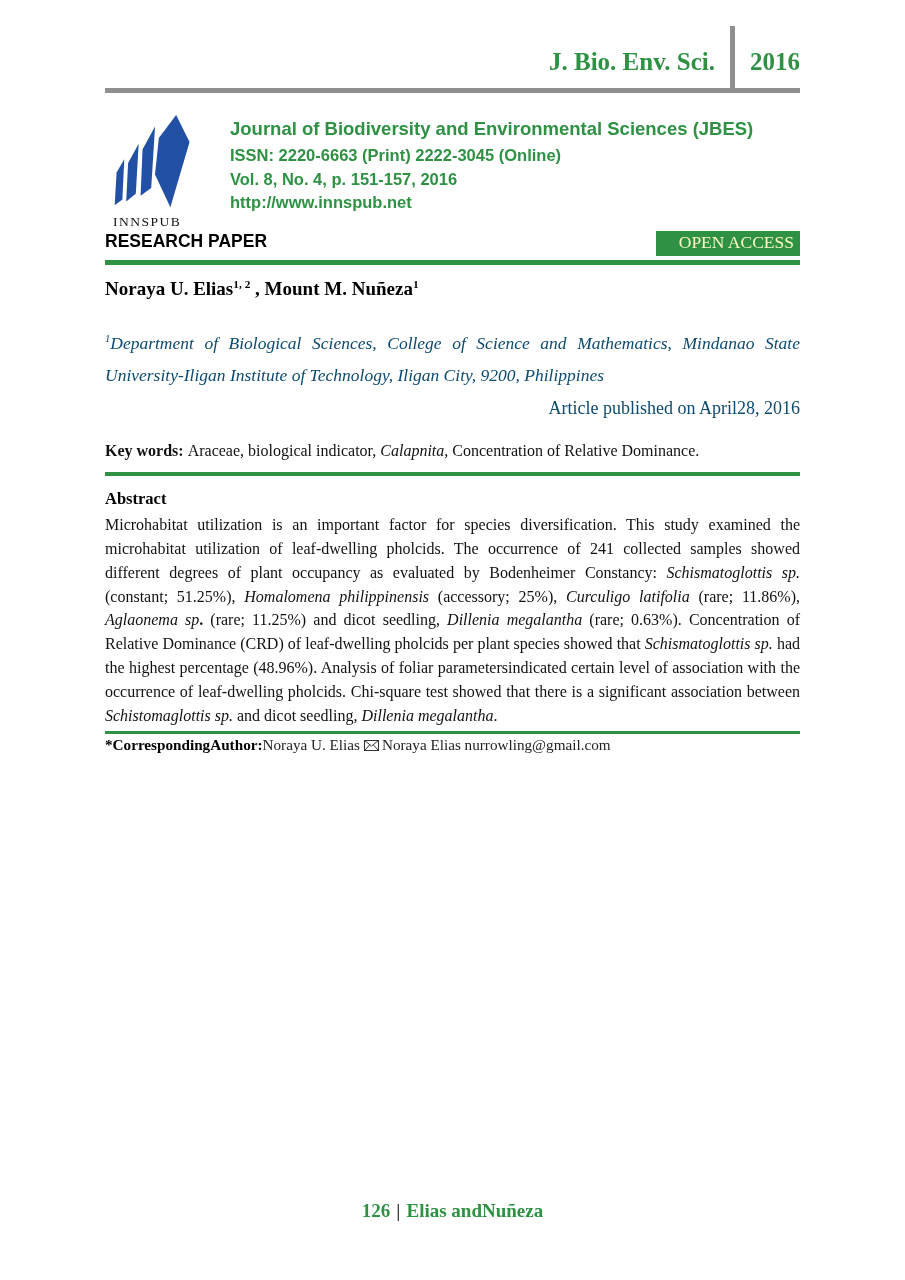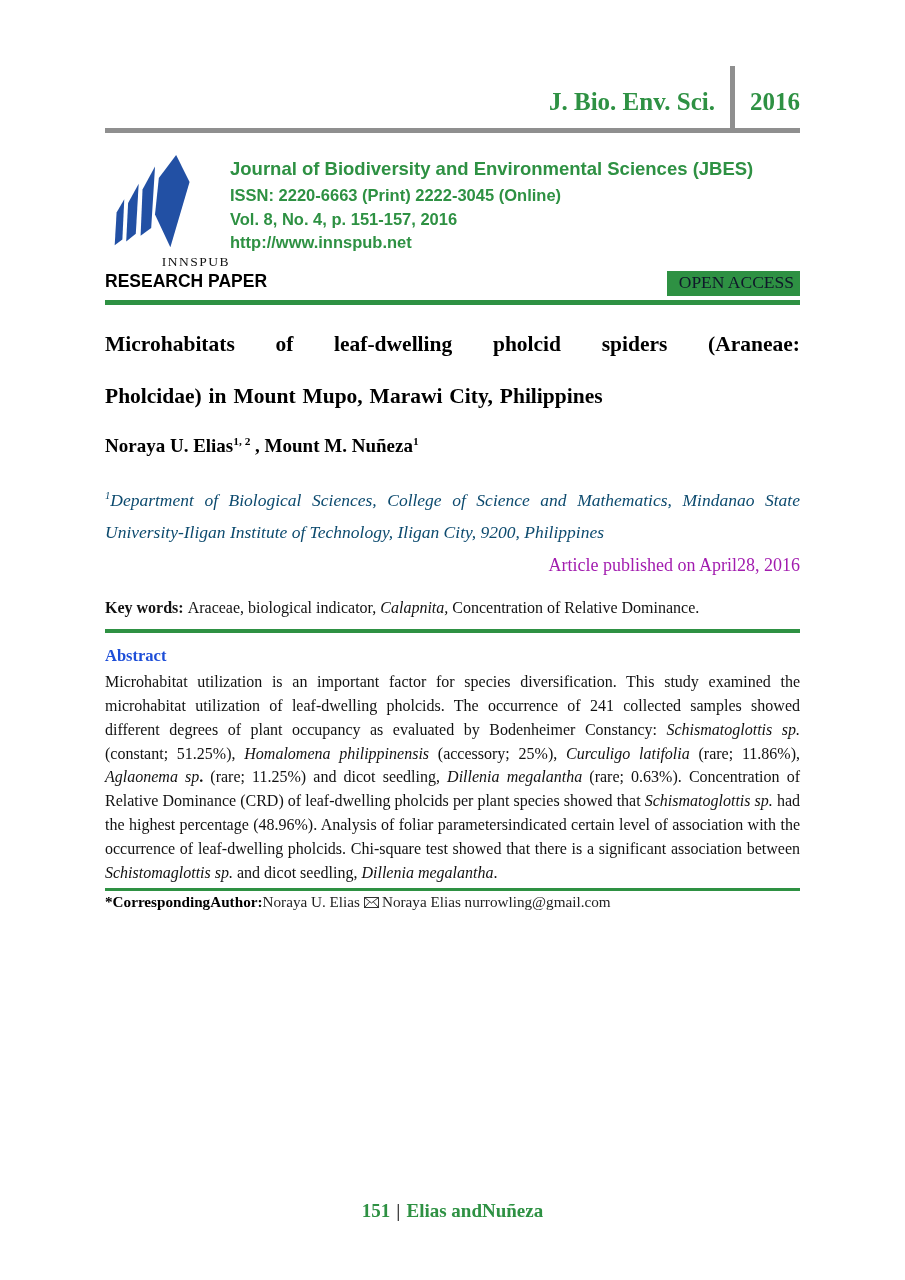--- a/index.html
+++ b/index.html
@@ -9,53 +9,53 @@
   }
   *{margin:0;padding:0;box-sizing:border-box;}
   html,body{background:#fff;}
   .page{
     width:905px;height:1280px;background:#ffffff;position:relative;
     font-family:"Liberation Serif", serif;color:#1a1a1a;overflow:hidden;
     margin:0 auto;
   }
   .content{width:695px;margin:0 auto;}
   
-  .masthead{display:flex;justify-content:flex-end;align-items:flex-end;padding-top:44px;height:128px;}
+  .masthead{display:flex;justify-content:flex-end;align-items:flex-end;padding-top:44px;height:88px;}
   .mast-abbrev,.mast-year{
     font-weight:bold;font-size:25px;color:var(--green);padding-bottom:12px;
   }
   .mast-abbrev{padding-right:15px;}
   .mast-year{padding-left:15px;}
   .mast-bar{width:5px;background:var(--gray);height:62px;}
   .rule-gray{height:5px;background:var(--gray);}
   
   .header{display:flex;margin-top:20px;}
   .logo-block{width:125px;text-align:center;}
   .logo-block svg{display:block;margin:2px 0 0 6px;}
-  .logo-caption{font-size:13.5px;letter-spacing:1.5px;color:#111;margin-top:3px;text-align:right;padding-left:8px;}
+  .logo-caption{font-size:13.5px;letter-spacing:1.5px;color:#111;margin-top:3px;text-align:left;padding-left:8px;}
   .header-meta{flex:1;text-align:left;color:var(--green);
     font-family:"Liberation Sans", sans-serif;font-weight:bold;padding-top:3px;}
   .journal-name{font-size:18.5px;line-height:25px;margin-bottom:3px;}
   .header-line{font-size:16.5px;line-height:23.5px;}
   
   .banner{display:flex;justify-content:space-between;align-items:flex-start;margin-top:1px;}
   .paper-type{font-family:"Liberation Sans", sans-serif;font-weight:bold;font-size:17.5px;color:#000;}
-  .open-access{background:var(--green);color:#0f172a;font-size:17.5px;padding:1px 6px 3px 12px;}
+  .open-access{background:var(--green);color:#fef9c3;font-size:17.5px;padding:1px 6px 3px 23px;}
   .rule-double{margin-top:4px;height:3px;border-top:2px solid var(--green);border-bottom:3px solid var(--green);}
   
   .title{margin-top:13px;font-size:21.5px;font-weight:bold;line-height:52px;color:#000;word-spacing:1.5px;}
   .title-l1{text-align:justify;text-align-last:justify;}
   .authors{margin-top:13px;font-size:19px;font-weight:bold;color:#000;}
   sup{font-size:0.6em;}
   
   .affils{margin-top:23px;font-size:17.5px;font-style:italic;line-height:31.5px;text-align:justify;color:#0c4a6e;}
-  .published{text-align:right;font-size:18px;margin-top:7px;color:#a21caf;}
+  .published{text-align:right;font-size:18px;margin-top:7px;color:#0c4a6e;}
   .keywords{margin-top:23px;font-size:16px;color:#111;}
   .rule-green{height:4px;background:var(--green);margin-top:12px;}
-  .abstract-head{margin-top:13px;font-size:16.5px;font-weight:bold;color:#1d4ed8;}
+  .abstract-head{margin-top:13px;font-size:16.5px;font-weight:bold;color:#000000;}
   .abstract-body{font-size:16px;line-height:23.8px;text-align:justify;margin-top:4px;color:#111;}
   .rule-green-thin{height:3px;background:var(--green);margin-top:4px;}
   .corresponding{font-size:15.2px;margin-top:2px;color:#222;}
   .corr-label{font-weight:bold;color:#000;}
   .mail-icon{display:inline-block;vertical-align:-1px;margin:0 3px 0 4px;}
   
   .footer{position:absolute;left:0;right:0;top:1200px;text-align:center;
     font-weight:bold;font-size:19px;color:var(--green);}
   .footer .sep{color:#444;padding:0 6px;}
 </style>
@@ -91,24 +91,20 @@
         <div class="header-line">http://www.innspub.net</div>
       </div>
     </div>
 
     <div class="banner">
       <span class="paper-type">RESEARCH PAPER</span>
       <span class="open-access">OPEN ACCESS</span>
     </div>
     <div class="rule-double"></div>
 
-    <div class="title">
-      <div class="title-l1">Microhabitats of leaf-dwelling pholcid spiders (Araneae:</div>
-      <div class="title-l2">Pholcidae) in Mount Mupo, Marawi City, Philippines</div>
-    </div>
 
     <div class="authors"><span>Noraya U. Elias</span><sup>1, 2</sup><span> , Mount M. Nuñeza</span><sup>1</sup></div>
 
     <div class="affils">
       <p><sup>1</sup><span>Department of Biological Sciences, College of Science and Mathematics, Mindanao State University-Iligan Institute of Technology, Iligan City, 9200, Philippines</span></p>
     </div>
 
     <div class="published">Article published on April28, 2016</div>
 
     <div class="keywords"><span style="font-weight: bold;">Key words: </span><span>Araceae, biological indicator, </span><span style="font-style: italic;">Calapnita,</span><span> Concentration of Relative Dominance.</span></div>
@@ -120,15 +116,15 @@
 
     <div class="corresponding">
       <span class="corr-label">*CorrespondingAuthor:</span><span>Noraya U. Elias</span><span class="mail-icon"><svg width="15" height="11" viewBox="0 0 15 11">
             <rect x="0.5" y="0.5" width="14" height="10" fill="none" stroke="#333" stroke-width="1"></rect>
             <path d="M0.5,0.5 L7.5,6 L14.5,0.5 M0.5,10.5 L5.5,5 M14.5,10.5 L9.5,5" fill="none" stroke="#333" stroke-width="1"></path>
           </svg></span><span>Noraya Elias nurrowling@gmail.com</span>
     </div>
   </div>
 
   <div class="footer">
-    <span>151</span><span class="sep">|</span><span>Elias andNuñeza</span>
+    <span>126</span><span class="sep">|</span><span>Elias andNuñeza</span>
   </div>
 </div>
 
 </body></html>

